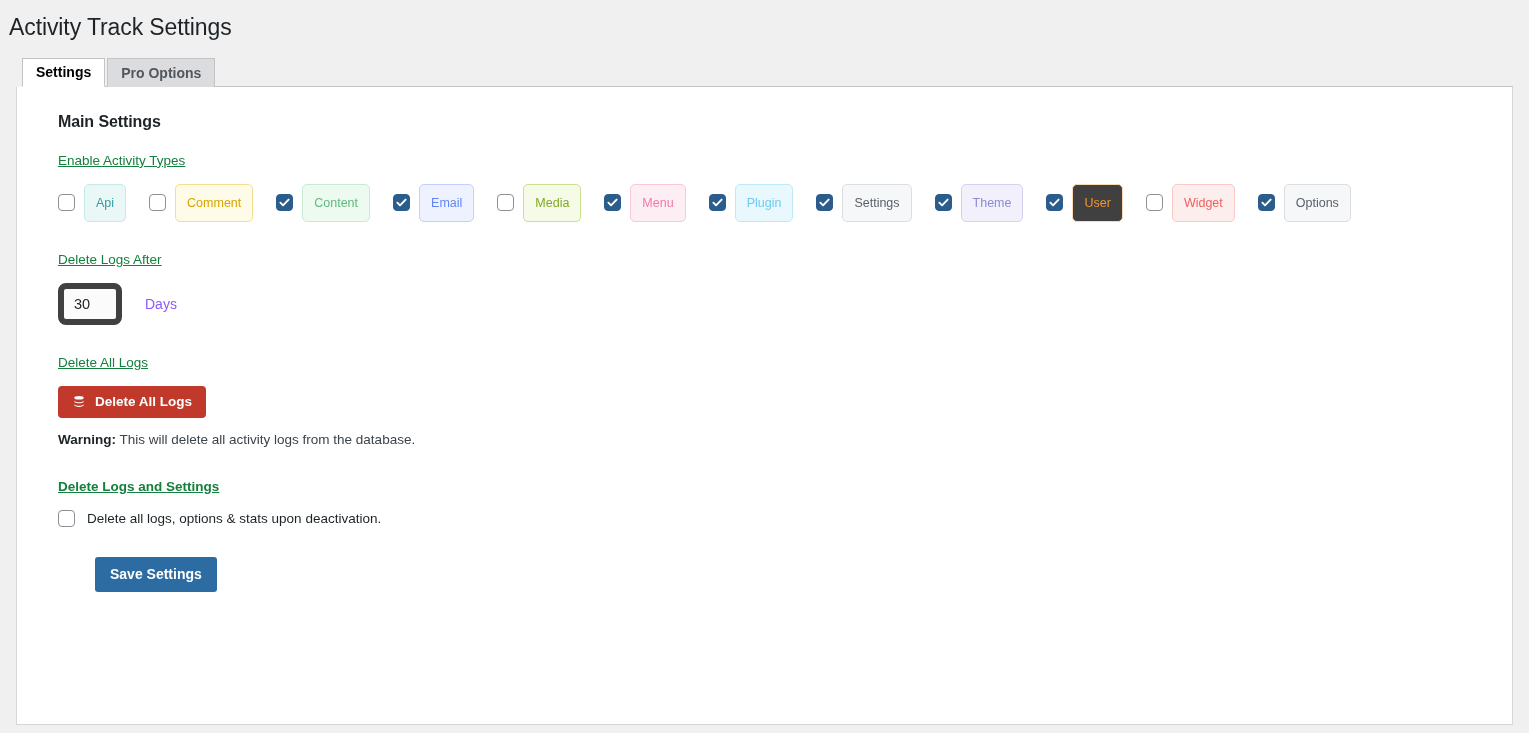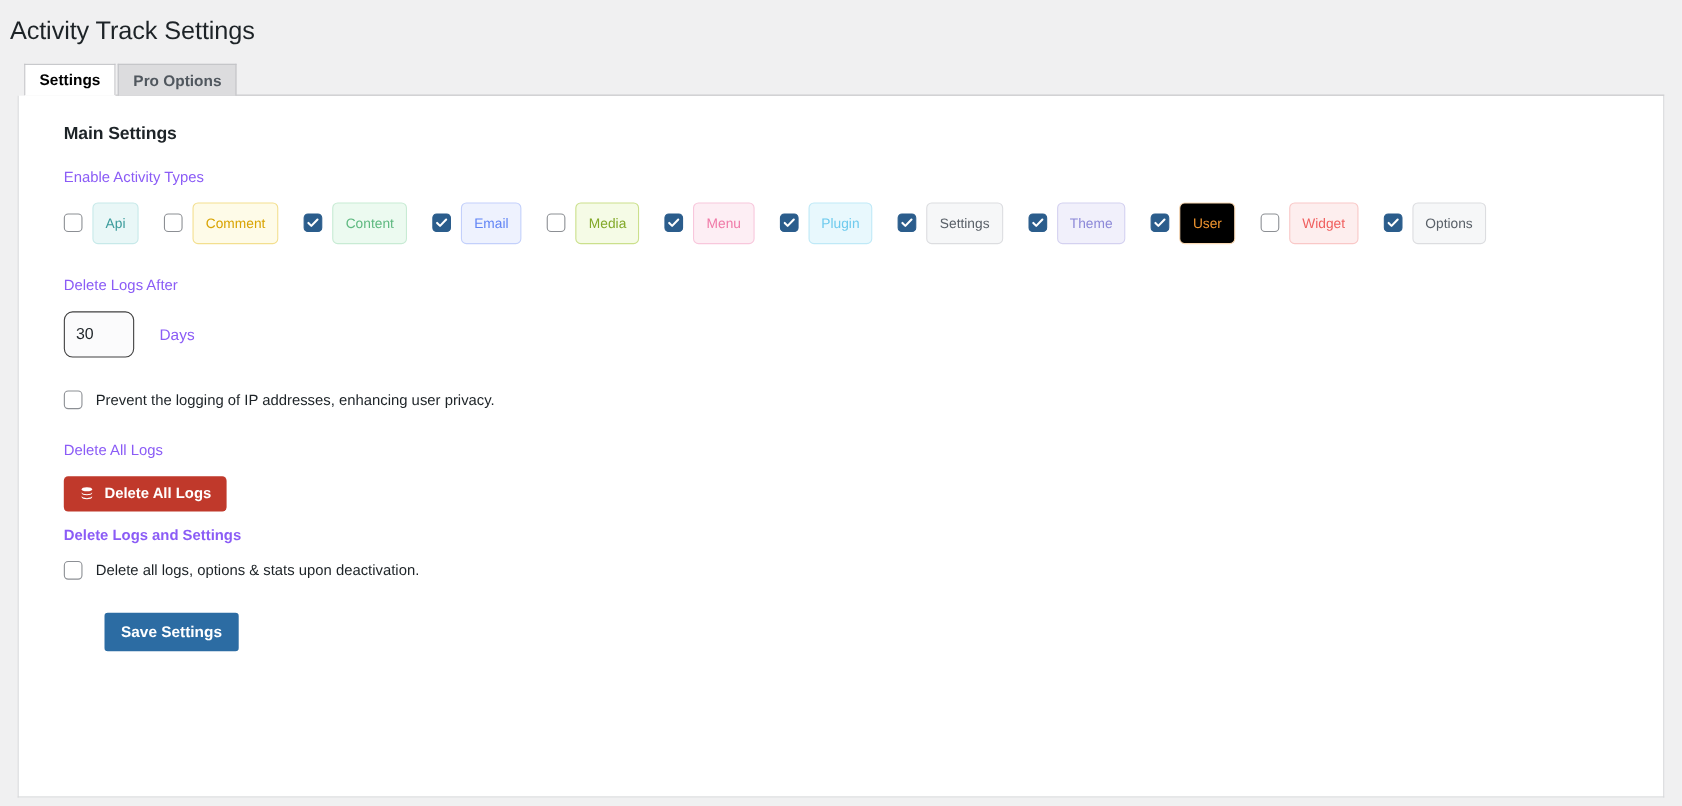--- a/index.html
+++ b/index.html
@@ -77,23 +77,24 @@
     font-size: 16px;
     font-weight: 700;
     margin: 0 0 22px 0;
     color: #1d2327;
     letter-spacing: -0.1px;
   }
 
   .field-label {
     font-size: 13.5px;
     font-weight: 400;
-    color: #8b5cf6;
+    color: #15803d;
     margin: 0 0 16px 0;
     display: block;
+    text-decoration: underline;
   }
   .field-label.bold {
     font-weight: 700;
   }
 
   
   #activity-types {
     display: flex;
     align-items: center;
     flex-wrap: nowrap;
@@ -145,21 +146,21 @@
 
   
   #days-row {
     display: flex;
     align-items: center;
     margin-bottom: 30px;
   }
   #days-input {
     width: 64px;
     height: 42px;
-    border: 1px solid #404040;
+    border: 6px solid #404040;
     border-radius: 8px;
     background: #fbfbfc;
     font-family: "Liberation Sans", sans-serif;
     font-size: 14.5px;
     color: #1d2327;
     padding: 0 10px;
     outline: none;
   }
   #days-unit {
     margin-left: 23px;
@@ -295,21 +296,21 @@
           </svg>
         </span>
         <span class="badge" style="background: rgb(241, 240, 251); color: rgb(141, 137, 216); border-color: rgb(212, 209, 240);">Theme</span>
       </label>
       <label class="activity-item">
         <span class="cb checked">
           <svg width="11" height="11" viewBox="0 0 12 12">
             <path d="M1.5 6.2 L4.4 9.1 L10.5 2.8" stroke="#ffffff" stroke-width="2.1" fill="none" stroke-linecap="round" stroke-linejoin="round"></path>
           </svg>
         </span>
-        <span class="badge" style="background: #000000; color: rgb(240, 149, 47); border-color: rgb(250, 217, 180);">User</span>
+        <span class="badge" style="background: #404040; color: rgb(240, 149, 47); border-color: rgb(250, 217, 180);">User</span>
       </label>
       <label class="activity-item">
         <span class="cb"></span>
         <span class="badge" style="background: rgb(253, 238, 238); color: rgb(240, 96, 95); border-color: rgb(249, 200, 199);">Widget</span>
       </label>
       <label class="activity-item">
         <span class="cb checked">
           <svg width="11" height="11" viewBox="0 0 12 12">
             <path d="M1.5 6.2 L4.4 9.1 L10.5 2.8" stroke="#ffffff" stroke-width="2.1" fill="none" stroke-linecap="round" stroke-linejoin="round"></path>
           </svg>
@@ -317,38 +318,36 @@
         <span class="badge" style="background: rgb(246, 247, 248); color: rgb(90, 97, 105); border-color: rgb(220, 221, 224);">Options</span>
       </label>
     </div>
 
   <span class="field-label">Delete Logs After</span>
   <div id="days-row">
     <input id="days-input" type="text" value="30" style="">
     <span id="days-unit">Days</span>
   </div>
 
-  <div class="check-row">
-    <span class="cb" id="cb-ip">
-      
-    </span>
-    <span class="check-row-text">Prevent the logging of IP addresses, enhancing user privacy.</span>
-  </div>
 
   <span class="field-label">Delete All Logs</span>
   <button id="delete-all-logs-button">
     <span style="display:inline-flex">
       <svg width="14" height="14" viewBox="0 0 16 16" aria-hidden="true">
         <ellipse cx="8" cy="3.1" rx="5.4" ry="2.1" fill="#ffffff"></ellipse>
         <path d="M2.6 6.2 C2.6 7.4 5.0 8.3 8 8.3 C11.0 8.3 13.4 7.4 13.4 6.2 L13.4 7.4 C13.4 8.6 11.0 9.5 8 9.5 C5.0 9.5 2.6 8.6 2.6 7.4 Z" fill="#ffffff"></path>
         <path d="M2.6 10.3 C2.6 11.5 5.0 12.4 8 12.4 C11.0 12.4 13.4 11.5 13.4 10.3 L13.4 11.5 C13.4 12.7 11.0 13.6 8 13.6 C5.0 13.6 2.6 12.7 2.6 11.5 Z" fill="#ffffff"></path>
       </svg>
     </span>
     <span>Delete All Logs</span>
   </button>
+  <p id="warning-text">
+    <span class="warn-label">Warning:</span>
+    <span>This will delete all activity logs from the database.</span>
+  </p>
 
   <span class="field-label bold">Delete Logs and Settings</span>
   <div class="check-row">
     <span class="cb" id="cb-deact">
       
     </span>
     <span class="check-row-text">Delete all logs, options &amp; stats upon deactivation.</span>
   </div>
 
   <button id="save-settings-button">Save Settings</button>

